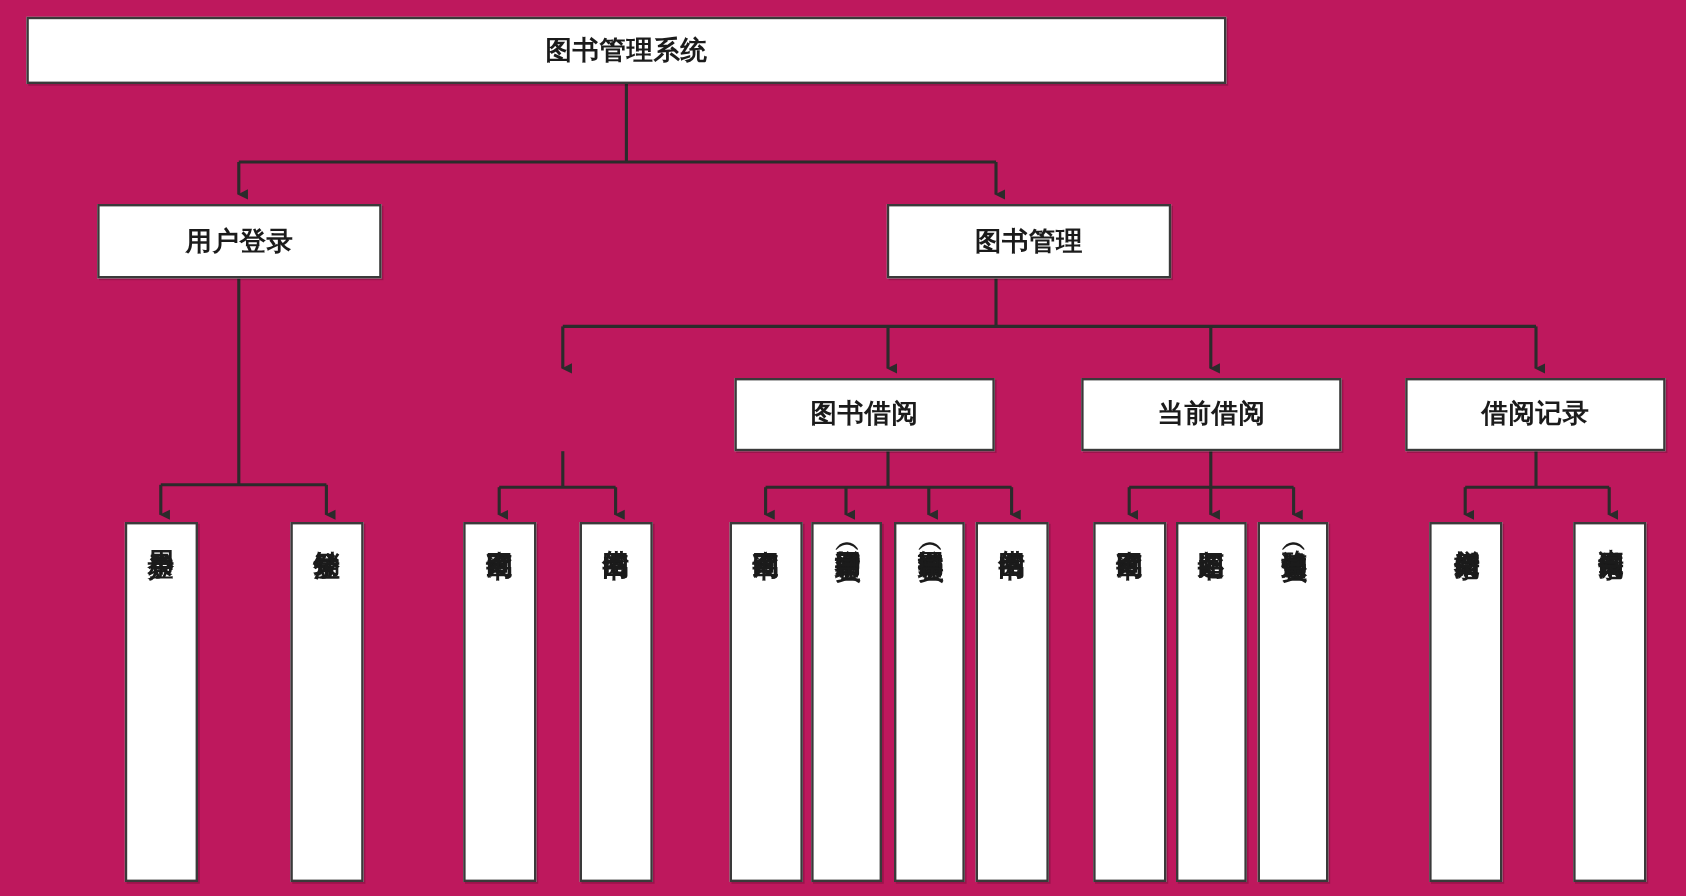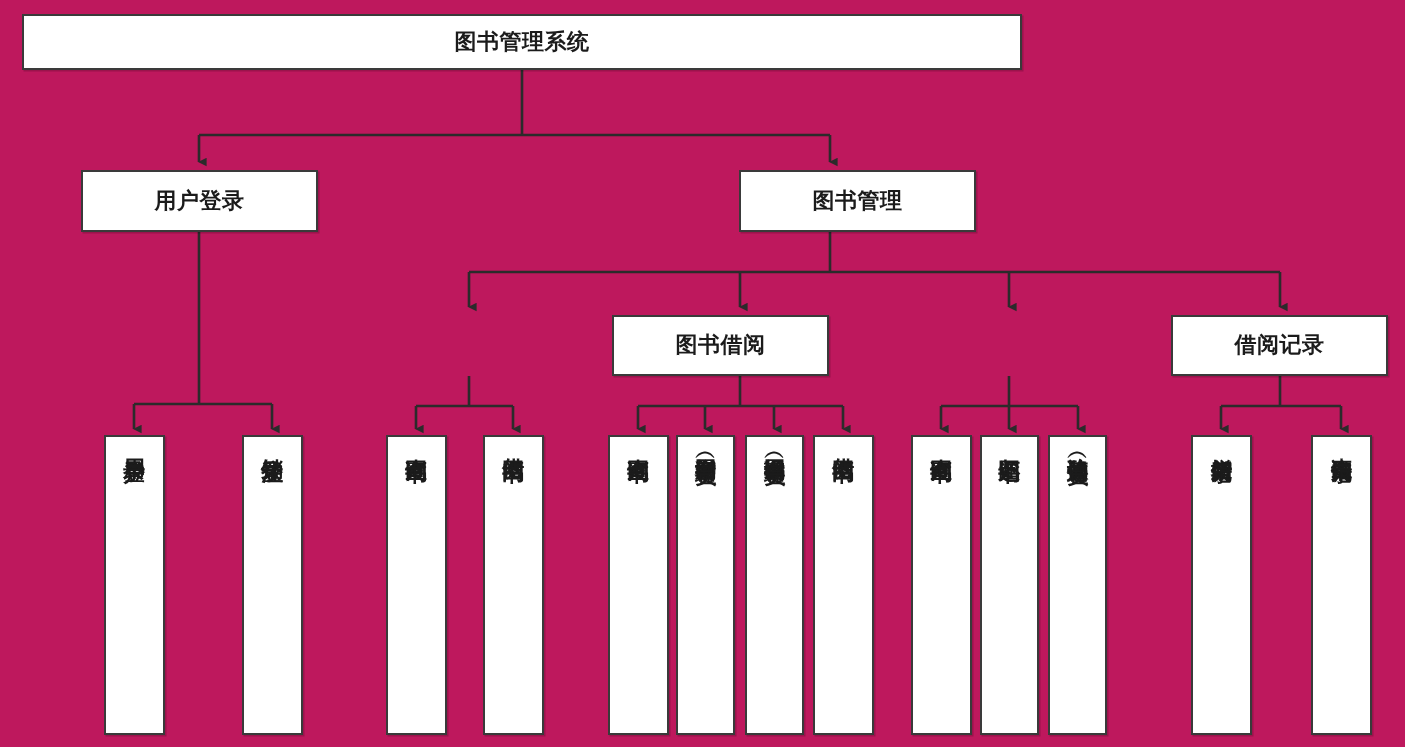--- a/index.html
+++ b/index.html
@@ -135,20 +135,23 @@
   <div class="node horiz" style="left:81px; top:170px; width:237px; height:62px;">
     <span class="label">用户登录</span>
   </div>
   <div class="node horiz" style="left:711px; top:170px; width:237px; height:62px;margin-left:28px;">
     <span class="label">图书管理</span>
   </div>
 
   <div class="node horiz" style="left:612px; top:315px; width:217px; height:61px;">
     <span class="label">图书借阅</span>
   </div>
+  <div class="node horiz" style="left:901px; top:315px; width:217px; height:61px;">
+    <span class="label">当前借阅</span>
+  </div>
   <div class="node horiz" style="left:1171px; top:315px; width:217px; height:61px;align-items:center;">
     <span class="label">借阅记录</span>
   </div>
 
   <div class="node vert" style="left:104px; top:435px; width:61px; height:300px;">
     <span class="label">用户登录</span>
   </div>
   <div class="node vert" style="left:242px; top:435px; width:61px; height:300px;">
     <span class="label">注销登录</span>
   </div>

